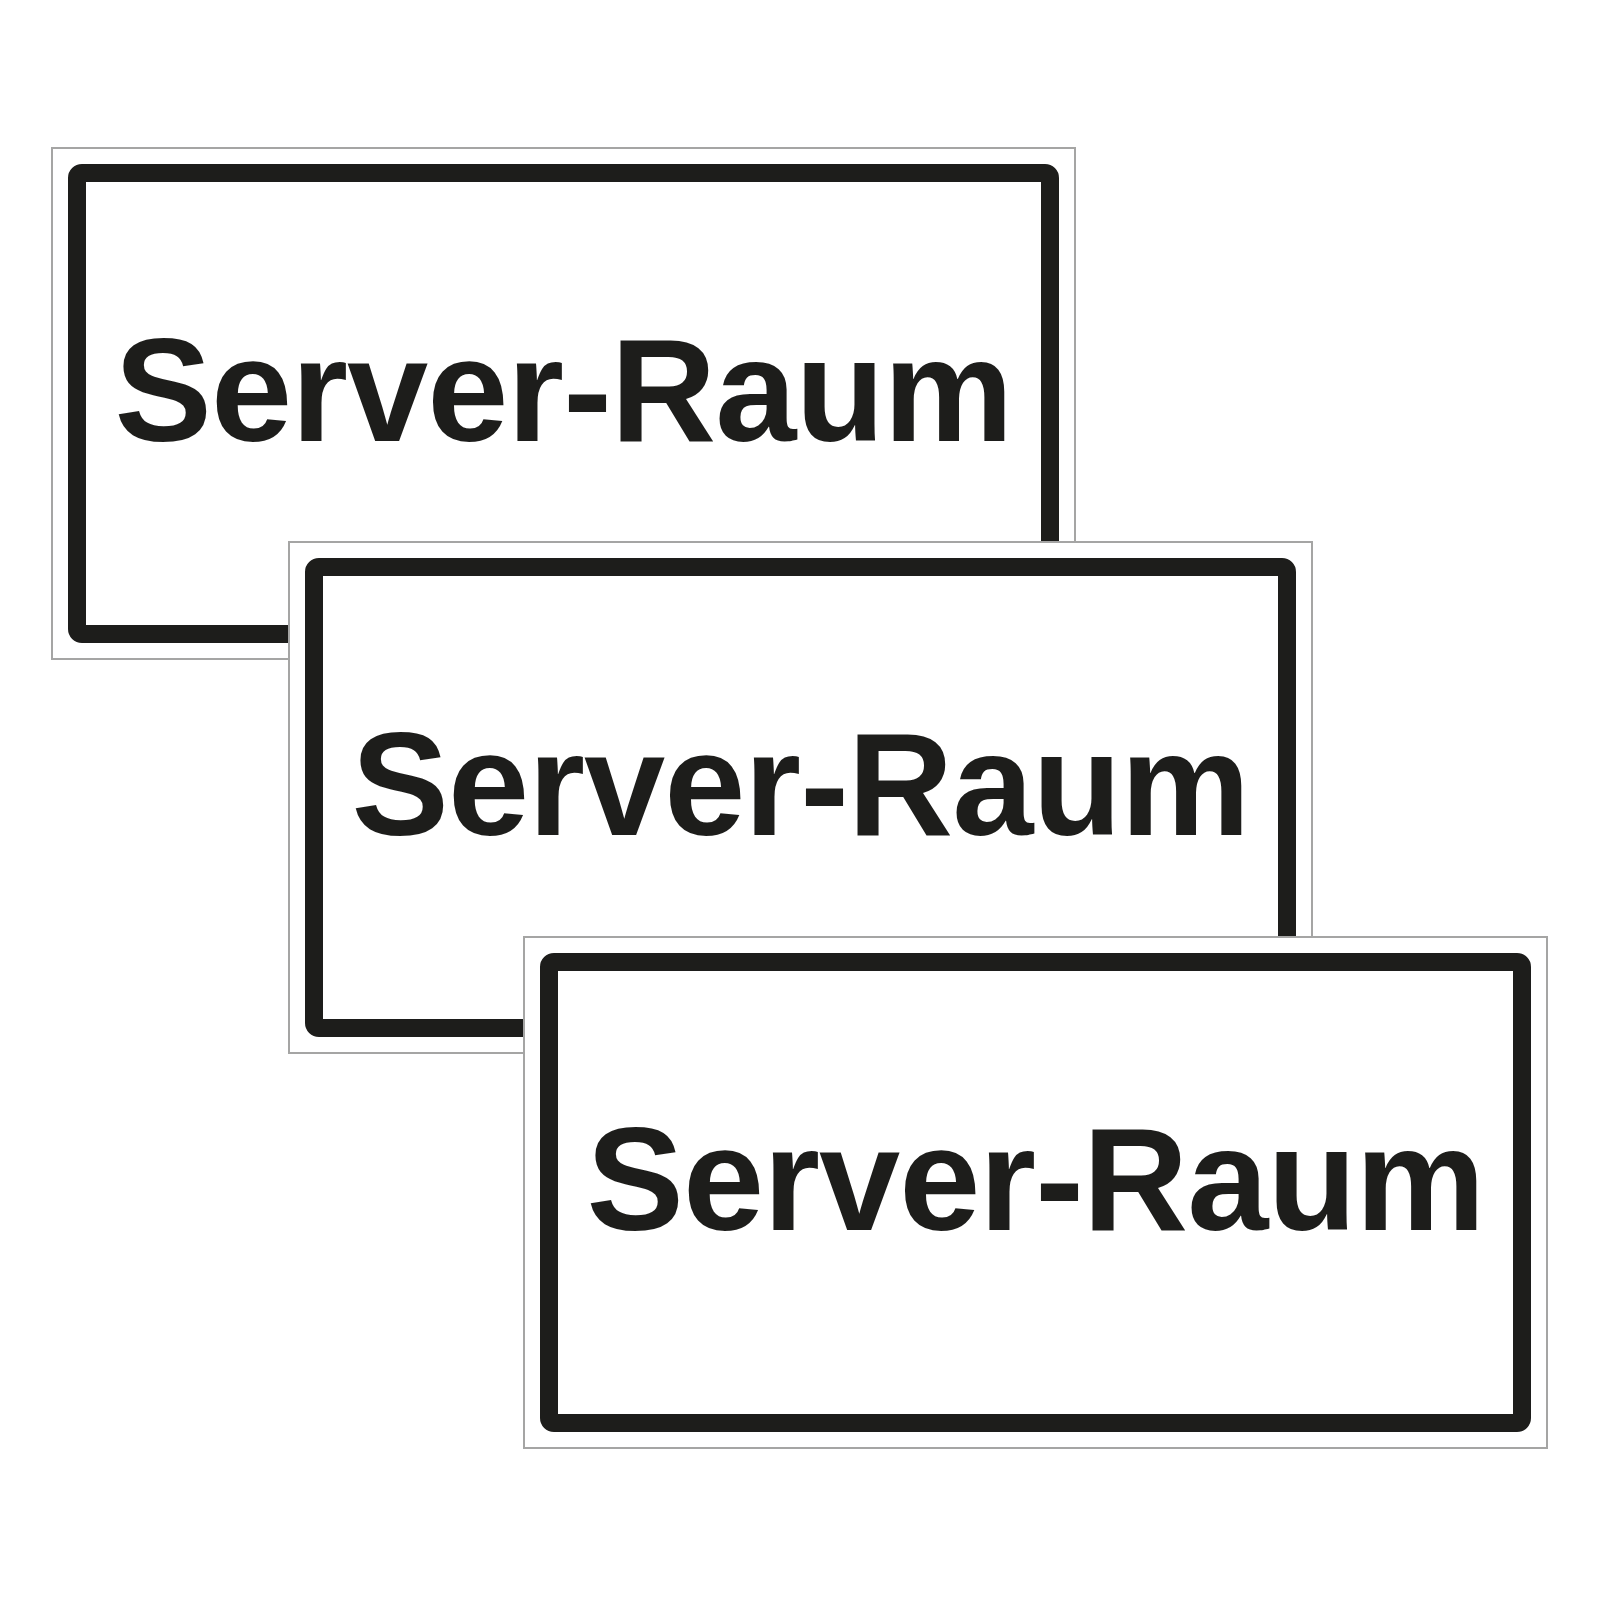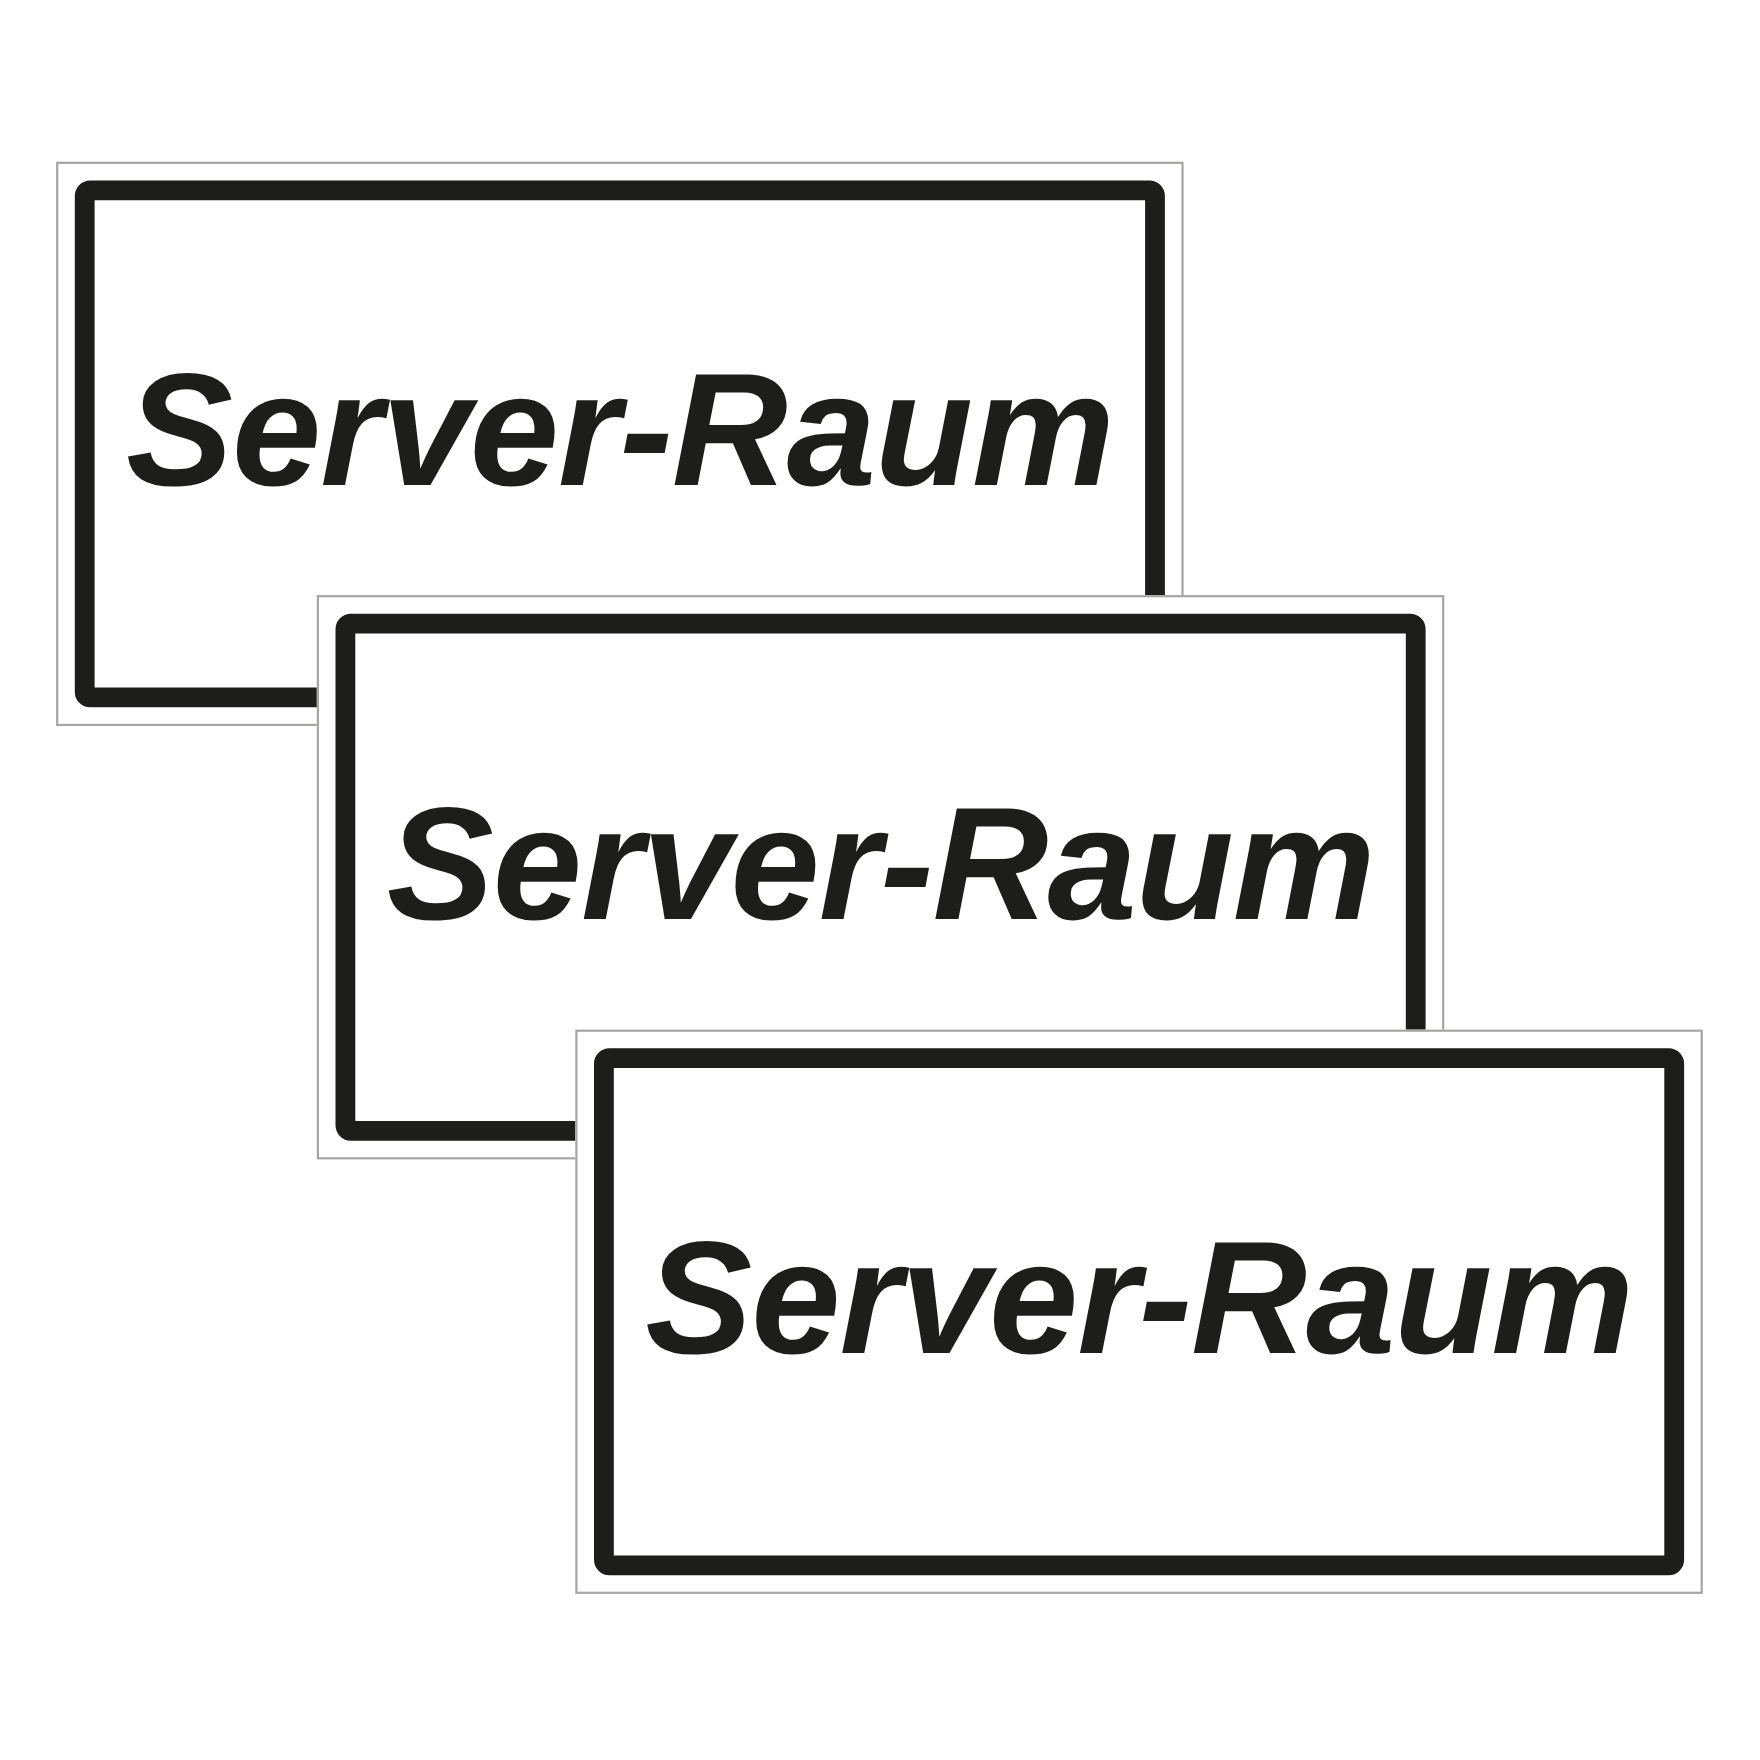--- a/index.html
+++ b/index.html
@@ -15,21 +15,20 @@
     overflow: hidden;
     font-family: "Liberation Sans", sans-serif;
   }
   .sign {
     position: absolute;
     width: 1025px;
     height: 513px;
     background: #ffffff;
     border: 2px solid #a5a5a4;
     box-sizing: border-box;
-    font-style: italic;
   }
   .sign--back   { left: 51px;  top: 147px; z-index: 1; }
   .sign--middle { left: 288px; top: 541px; z-index: 2; }
   .sign--front  { left: 523px; top: 936px; z-index: 3; }
   .sign__frame {
     position: absolute;
     inset: 15px;
     border: 18px solid #1d1d1b;
     border-radius: 14px;
     display: flex;

